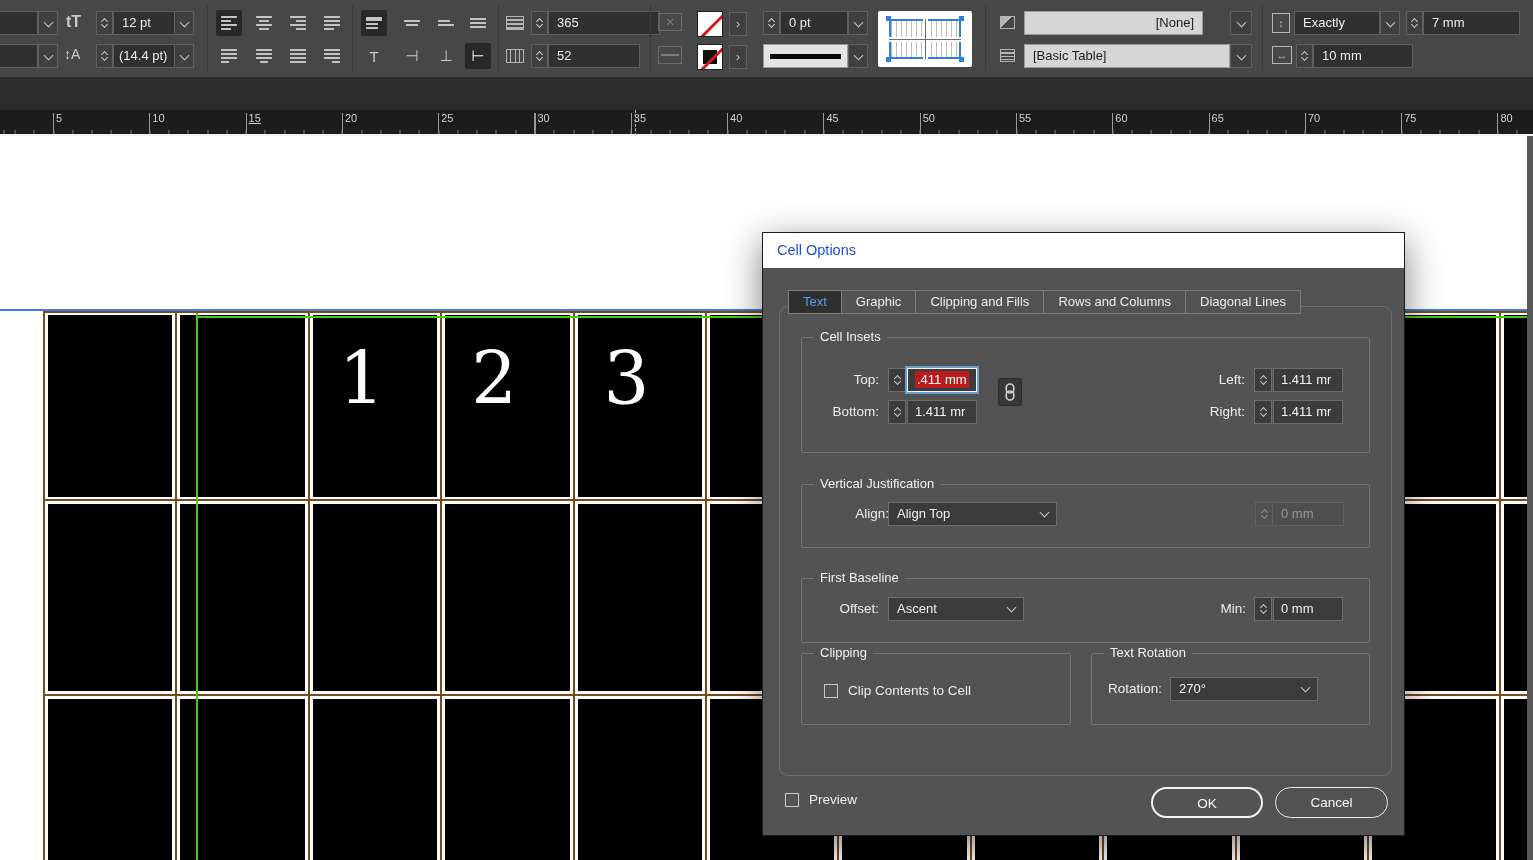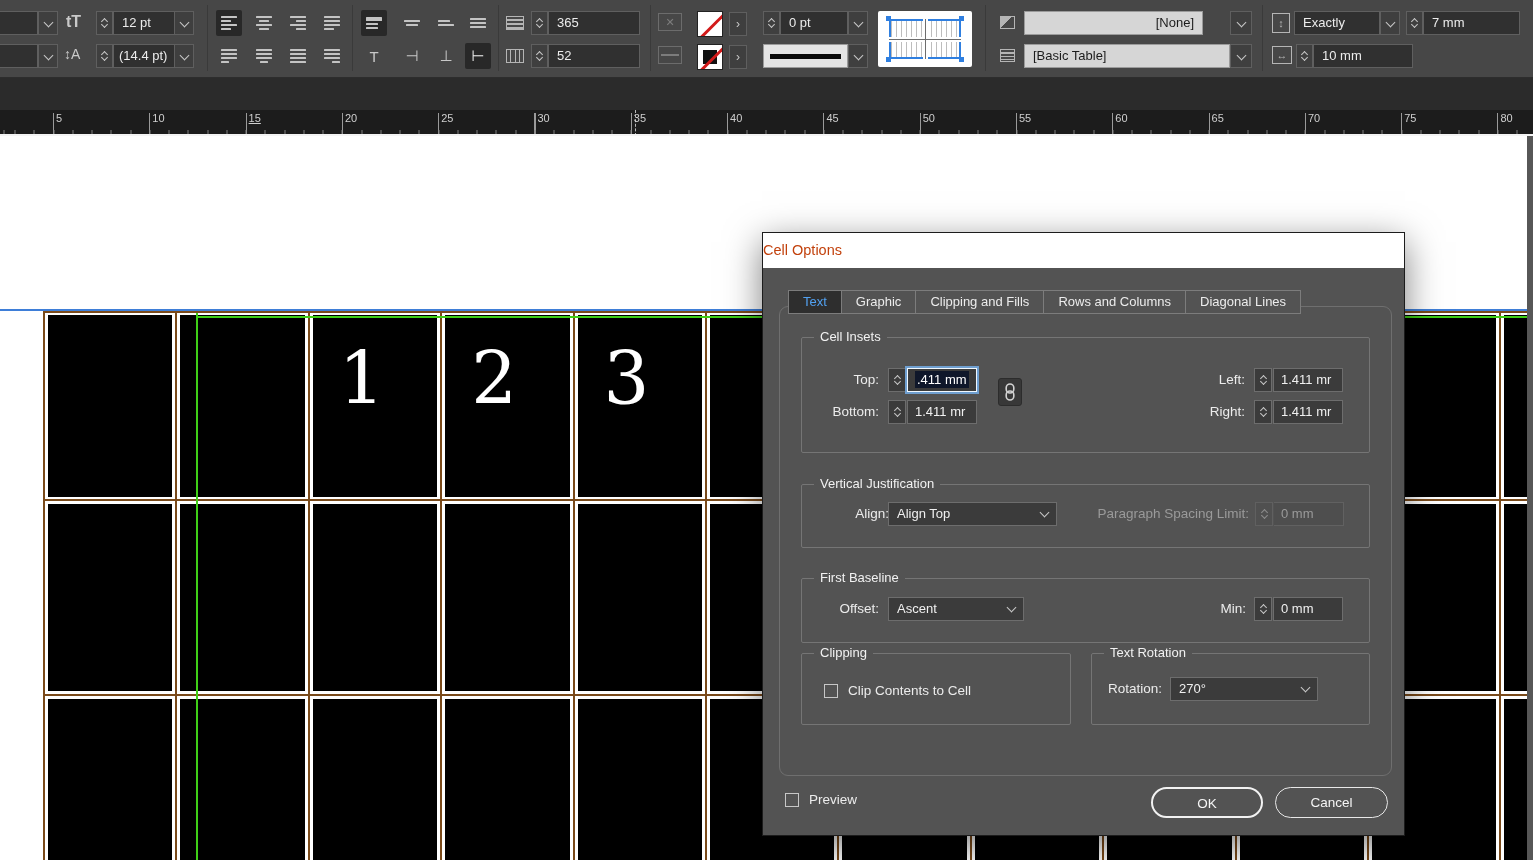--- a/index.html
+++ b/index.html
@@ -69,37 +69,37 @@
   .cellblk{position:absolute;background:#000;}
   .cellnum{position:absolute;color:#fff;font-family:"DejaVu Serif","Liberation Serif",serif;font-size:72px;line-height:1;}
   .guide-green-v{position:absolute;width:2px;background:#3fcf17;}
   .guide-green-h{position:absolute;height:2px;background:#3fcf17;}
   .guide-blue{position:absolute;height:2px;background:#3e7ed8;}
   #pasteboard-edge{position:absolute;left:1527px;top:0;width:6px;height:724px;background:#575757;}
 
   
   #dialog{left:762px;top:232px;width:643px;height:604px;background:#535353;border:1px solid #1c1c1c;
       box-shadow:0 10px 34px rgba(0,0,0,.5);}
-  #dlg-title{position:absolute;left:0;top:0;right:0;height:35px;background:#ffffff;color:#c2410c;
-      font-size:14.5px;line-height:35px;padding-left:0;box-sizing:border-box;}
+  #dlg-title{position:absolute;left:0;top:0;right:0;height:35px;background:#ffffff;color:#1d4ed8;
+      font-size:14.5px;line-height:35px;padding-left:14px;box-sizing:border-box;}
   #dlg-card{position:absolute;left:16px;top:73px;width:611px;height:468px;border:1px solid #6f6f6f;border-radius:9px;}
   #dlg-tabs{position:absolute;left:26px;top:57px;display:flex;z-index:3;}
   .dtab{height:22px;line-height:22px;padding:0 14px;border:1px solid #7c7c7c;margin-left:-1px;
       font-size:13px;color:#ececec;background:#535353;white-space:nowrap;}
   .dtab.active{background:#2e2e2e;color:#52a1f0;}
   .fset{position:absolute;border:1px solid #757575;border-radius:2px;}
   .legend{position:absolute;top:-9px;left:12px;background:#535353;padding:0 6px;font-size:13px;color:#f2f2f2;white-space:nowrap;}
   .dlabel{position:absolute;color:#ececec;font-size:13.5px;line-height:24px;white-space:nowrap;}
   .dlabel.r{text-align:right;}
   .dlabel.dis{color:#9a9a9a;}
   .dfld{position:absolute;height:24px;background:#3b3b3b;border:1px solid #6d6d6d;color:#f0f0f0;
       font-size:13px;line-height:22px;padding:0 7px;box-sizing:border-box;white-space:nowrap;overflow:hidden;}
   .dfld.dis{background:#4e4e4e;border-color:#616161;color:#9a9a9a;}
   .dfld.focus{border:1px solid #f0f8ff;box-shadow:0 0 0 2px #6f9fd0;}
-  .sel{background:#0f172a;color:#fff;padding:1px 2px;}
+  .sel{background:#b91c1c;color:#fff;padding:1px 2px;}
   .dstp{position:absolute;width:18px;height:24px;background:#3b3b3b;border:1px solid #6d6d6d;box-sizing:border-box;
       display:flex;flex-direction:column;align-items:center;justify-content:center;gap:2px;}
   .dstp.dis{opacity:.5;background:#4e4e4e;}
   .ddrop{position:absolute;height:24px;background:#3b3b3b;border:1px solid #6d6d6d;color:#f0f0f0;font-size:13px;
       line-height:22px;padding:0 24px 0 8px;box-sizing:border-box;white-space:nowrap;overflow:hidden;}
   .ddrop .chv{position:absolute;right:8px;top:8px;}
   .linkbtn{position:absolute;width:22px;height:26px;background:#383838;border:1px solid #2c2c2c;border-radius:3px;
       display:flex;align-items:center;justify-content:center;}
   .cbox{position:absolute;width:14px;height:14px;border:1.5px solid #c7c7c7;background:transparent;box-sizing:border-box;}
   .pill{position:absolute;height:31px;border-radius:16px;background:transparent;color:#f5f5f5;font-size:13.5px;
@@ -255,21 +255,21 @@
 
     <div class="tb-div" style="left:498px;"></div>
 
     <div class="abs" style="left:506px;top:16px;">
       <span class="boxico" style="display:block;background:repeating-linear-gradient(#0000 0 2.5px,#b5b5b5 2.5px 4px);"></span>
       </div>
     <div class="stp" style="left:531px;top:11px;">
         <span class="chv up sm"></span>
         <span class="chv dn sm"></span>
       </div>
-    <div class="fld" style="left:548px;top:11px;width:92px;">365</div>
+    <div class="fld" style="left:548px;top:11px;width:112px;">365</div>
 
     <div class="abs" style="left:506px;top:49px;">
       <span class="boxico" style="display:block;background:repeating-linear-gradient(90deg,#0000 0 3px,#b5b5b5 3px 4.5px);"></span>
       </div>
     <div class="stp" style="left:531px;top:44px;">
         <span class="chv up sm"></span>
         <span class="chv dn sm"></span>
       </div>
     <div class="fld" style="left:548px;top:44px;width:92px;">52</div>
 
@@ -498,21 +498,20 @@
         </div>
       <div class="dfld" style="left:471px;top:62px;width:70px;">1.411 mr</div>
     </div>
 
     <div class="fset" style="left:38px;top:251px;width:567px;height:62px;">
       <span class="legend">Vertical Justification</span>
       <span class="dlabel r" style="left:16px;top:17px;width:71px;">Align:</span>
       <div class="ddrop" style="left:86px;top:17px;width:169px;">
         <span>Align Top</span><span class="chv dn"></span>
       </div>
-      <span class="dlabel r dis" style="left:207px;top:17px;width:240px;">Paragraph Spacing Limit:</span>
       <div class="dstp dis" style="left:453px;top:17px;">
           <span class="chv up sm"></span>
           <span class="chv dn sm"></span>
         </div>
       <div class="dfld dis" style="left:472px;top:17px;width:70px;border-left:none;">0 mm</div>
     </div>
 
     <div class="fset" style="left:38px;top:345px;width:567px;height:63px;">
       <span class="legend">First Baseline</span>
       <span class="dlabel r" style="left:6px;top:18px;width:71px;">Offset:</span>

